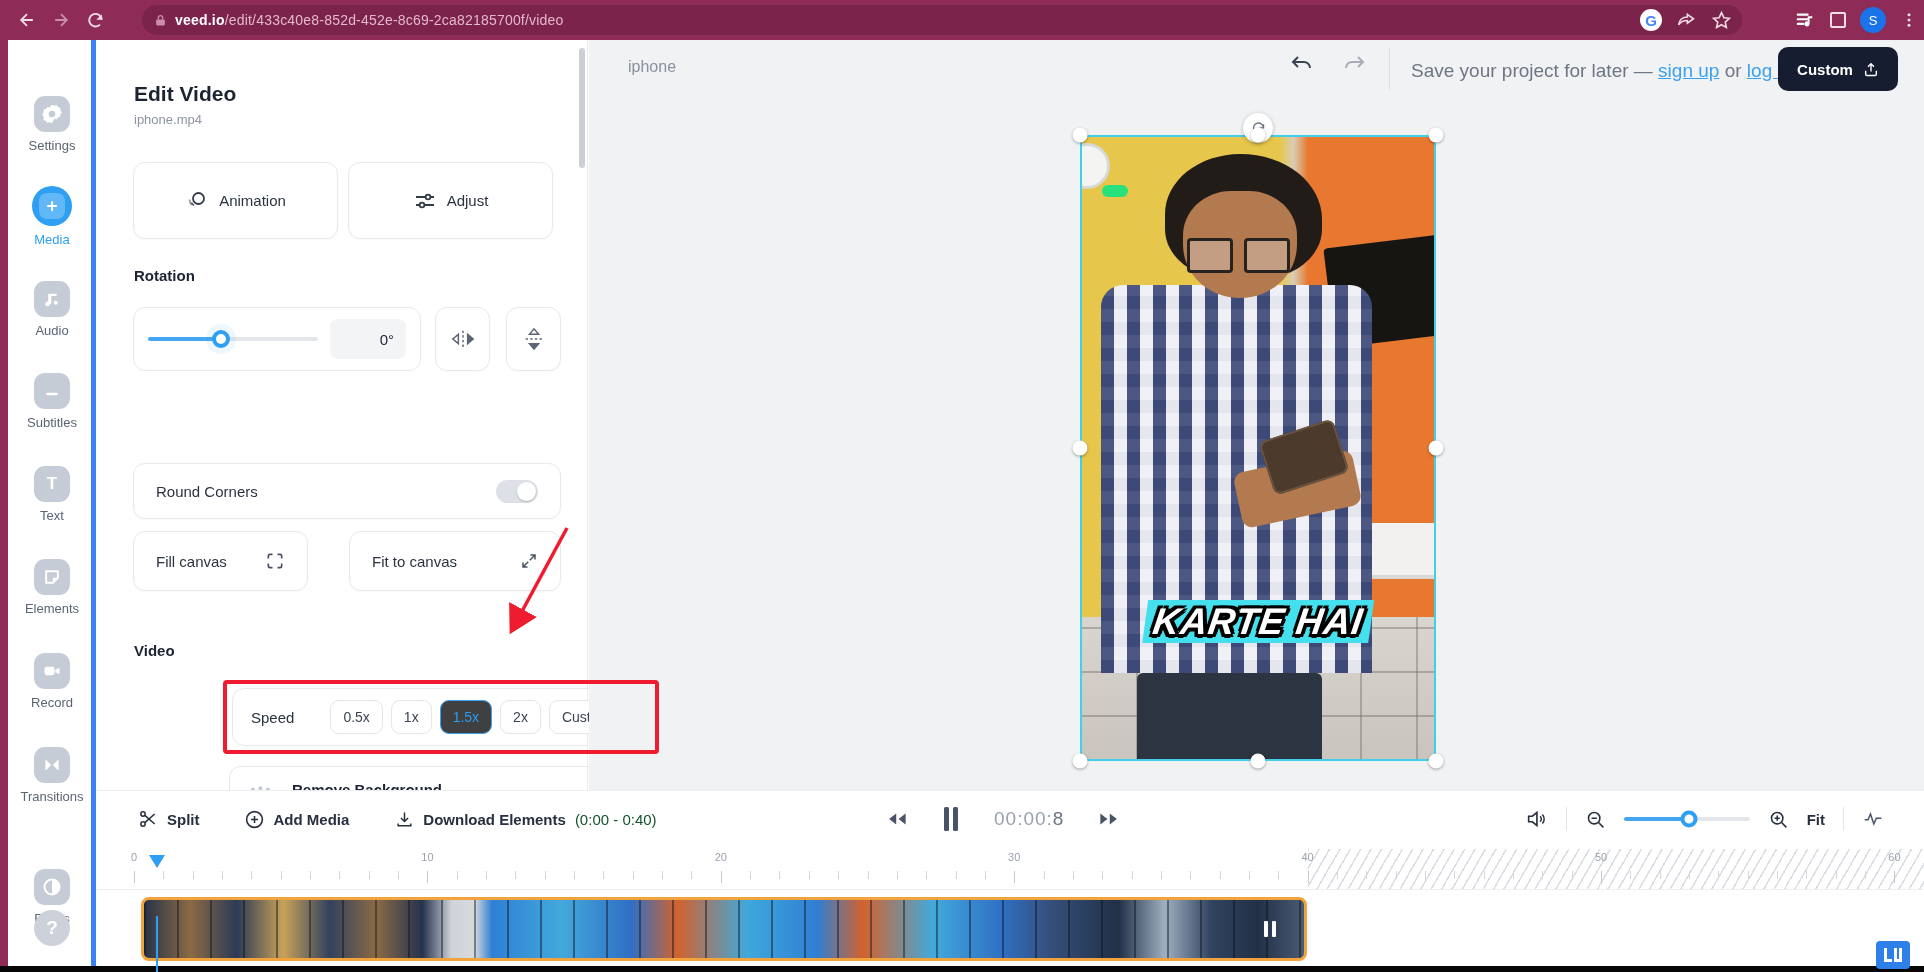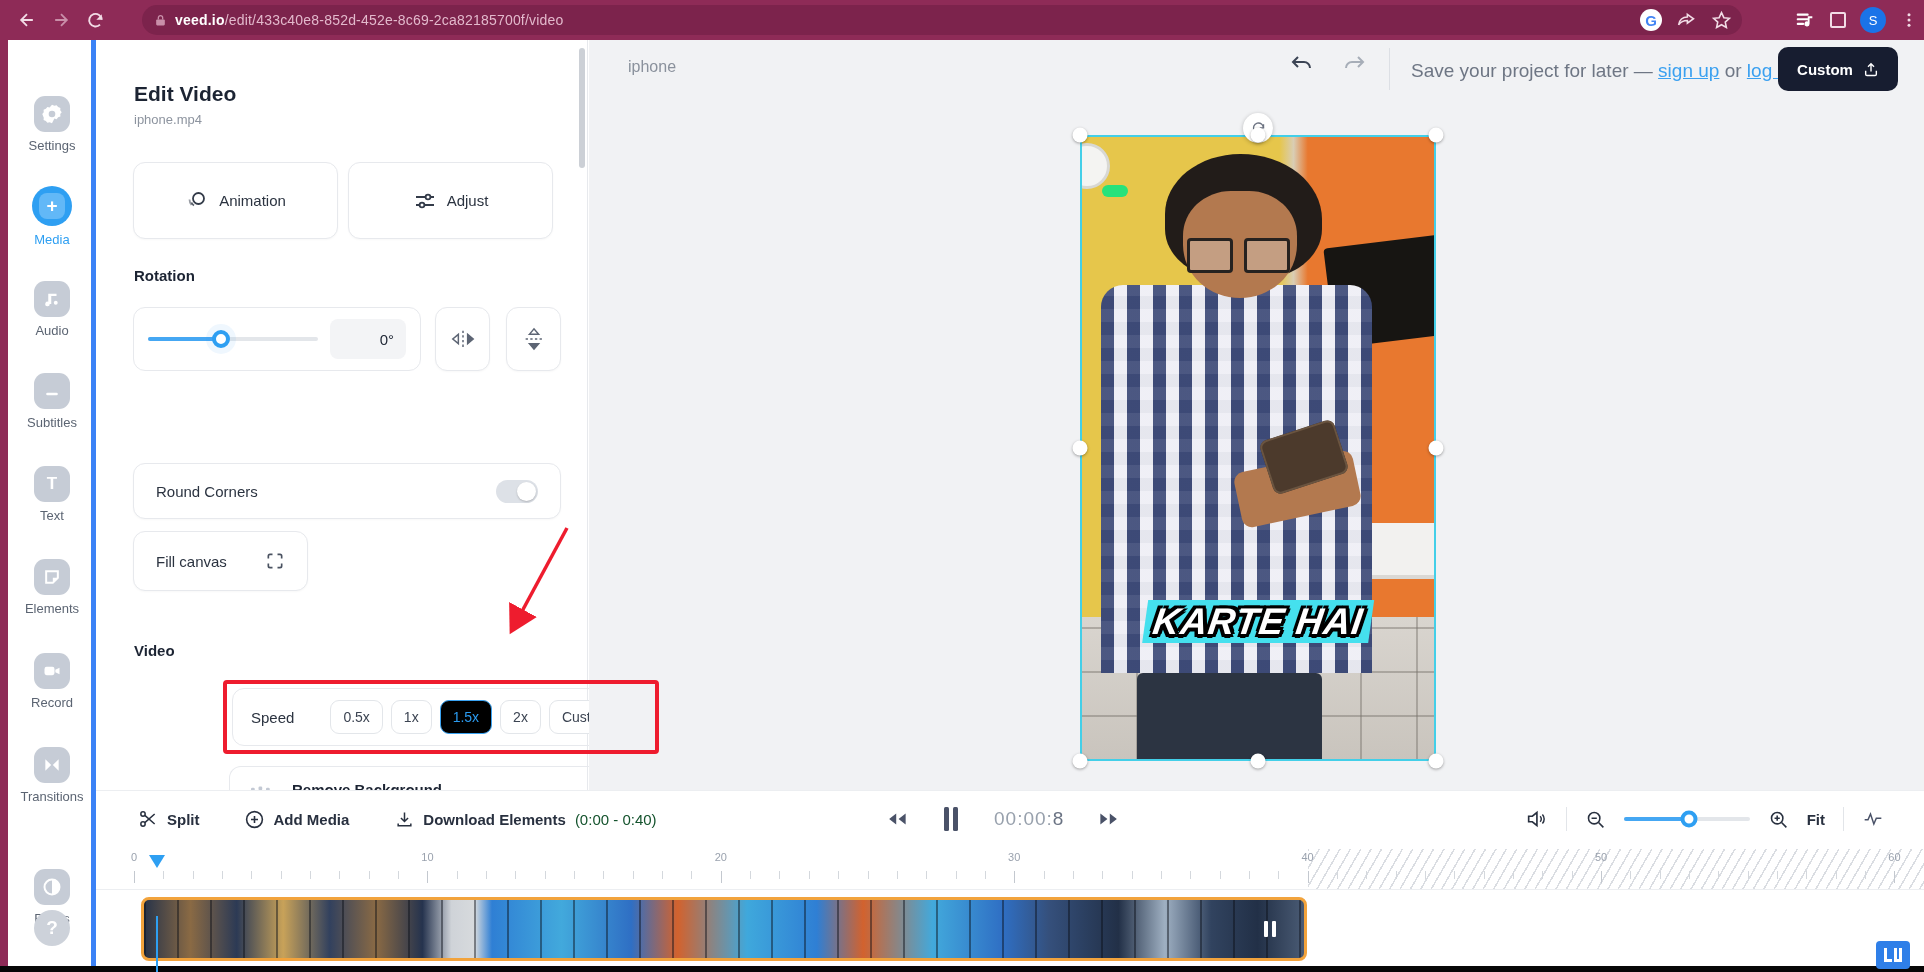--- a/index.html
+++ b/index.html
@@ -42,21 +42,21 @@
   .slider-card { position:absolute; left:37px; top:267px; width:288px; height:64px; border:1px solid #e7e9ed; border-radius:12px; display:flex; align-items:center; padding:0 14px; gap:12px; }
   .slider-track { position:relative; flex:1; height:4px; background:#e3e6ea; border-radius:2px; }
   .slider-fill { position:absolute; left:0; top:0; height:4px; width:43%; background:#45a7f3; border-radius:2px; }
   .slider-knob { position:absolute; top:50%; width:18px; height:18px; border:4px solid #2e9ff2; background:#fff; border-radius:50%; transform:translate(-50%,-50%); box-shadow:0 0 0 6px rgba(46,159,242,.08); }
   .val-box { width:76px; height:40px; background:#f3f4f6; border-radius:8px; display:flex; align-items:center; justify-content:flex-end; padding-right:12px; font-size:15px; color:#1c2433; }
   .toggle { width:42px; height:23px; border-radius:12px; background:#dde1e7; position:relative; }
   .toggle .knob { position:absolute; right:2px; top:2px; width:19px; height:19px; border-radius:50%; background:#fff; box-shadow:0 1px 2px rgba(0,0,0,.2); }
   .speed-row { position:absolute; left:136px; top:648px; width:418px; height:58px; border:1px solid #e7e9ed; border-radius:12px; display:flex; align-items:center; padding:0 18px; gap:8px; }
   .speed-label { font-size:15px; color:#2b3340; margin-right:28px; }
   .chip { height:34px; padding:0 12px; border:1px solid #e3e6ea; border-radius:9px; background:#fff; font-size:14px; color:#3c4452; display:flex; align-items:center; cursor:pointer; }
-  .chip.selected { border:1.5px solid #3aa3f2; background:#000000; color:#2b9bf0; }
+  .chip.selected { border:1.5px solid #3aa3f2; background:#404040; color:#2b9bf0; }
   .red-box { position:absolute; left:127px; top:640px; width:436px; height:74px; border:4px solid #ee1c2e; border-radius:4px; pointer-events:none; z-index:5; }
   .rb-card { position:absolute; left:133px; top:726px; width:422px; height:64px; border:1px solid #e7e9ed; border-top-left-radius:12px; border-top-right-radius:12px; border-bottom:none; display:flex; align-items:center; padding:0 16px; gap:16px; overflow:hidden; }
   .rb-title { font-size:15px; font-weight:700; color:#1c2433; }
   .rb-sub { font-size:13px; color:#9aa1ac; margin-top:3px; }
   .panel-scroll { position:absolute; right:2px; top:8px; width:6px; height:120px; background:#ccd0d6; border-radius:3px; }
 
   
   .canvas { position:absolute; left:589px; top:40px; width:1335px; height:750px; background:#f1f2f4; }
   .proj-title { position:absolute; left:39px; top:18px; font-size:16px; color:#8a919c; }
   .undo-redo { position:absolute; left:700px; top:12px; display:flex; gap:26px; }
@@ -337,20 +337,28 @@
       <div class="toggle">
           <div class="knob"></div>
         </div>
     </div>
 
     <div class="card-btn" style="left:37px; top:491px; width:175px; height:60px; justify-content:space-between; padding:0 22px;">
       <span>Fill canvas</span>
       <span class="icon">
         <svg width="20" height="20" viewBox="0 0 24 24" fill="none" stroke="#4a5261" stroke-width="2">
             <path d="M4 9V6a2 2 0 0 1 2-2h3M15 4h3a2 2 0 0 1 2 2v3M20 15v3a2 2 0 0 1-2 2h-3M9 20H6a2 2 0 0 1-2-2v-3" stroke-dasharray="0"></path>
+          </svg>
+      </span>
+    </div>
+    <div class="card-btn" style="left:253px; top:491px; width:212px; height:60px; justify-content:space-between; padding:0 22px;">
+      <span>Fit to canvas</span>
+      <span class="icon">
+        <svg width="18" height="18" viewBox="0 0 24 24" fill="none" stroke="#4a5261" stroke-width="2">
+            <path d="M14 4h6v6M20 4l-7 7M10 20H4v-6M4 20l7-7"></path>
           </svg>
       </span>
     </div>
 
     <div class="sec-label" style="top:602px">Video</div>
 
     <div class="speed-row">
       <span class="speed-label">Speed</span>
       <span id="speed-chips" style="display:flex; gap:8px;">
           <span class="chip">0.5x</span>

